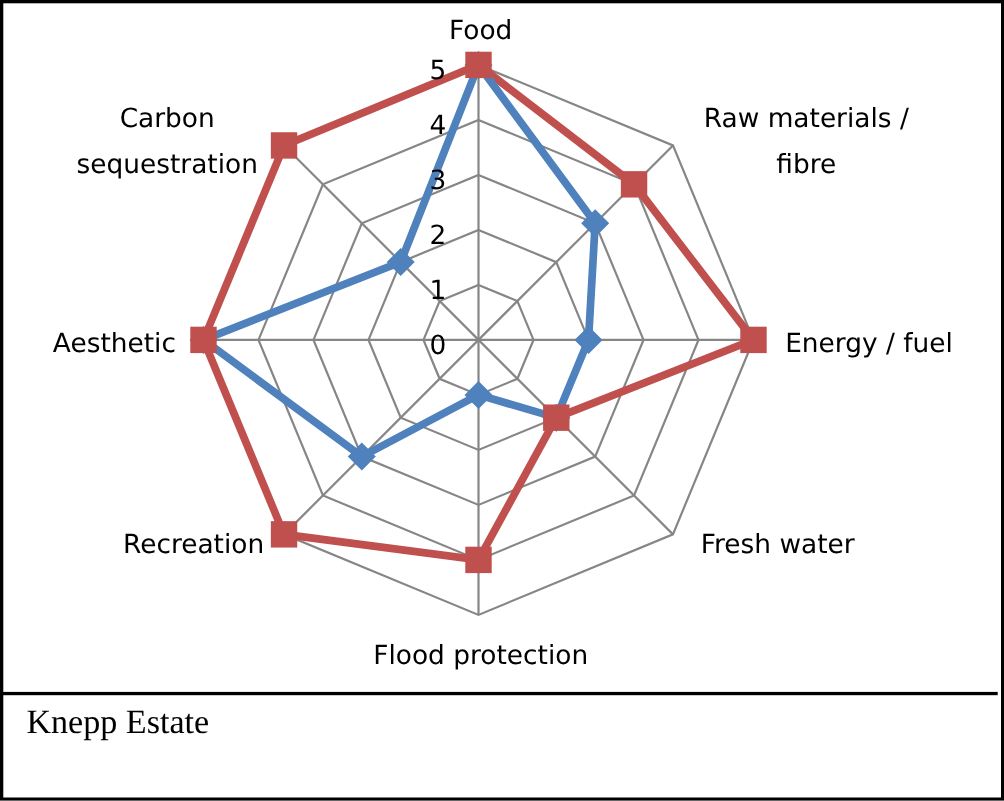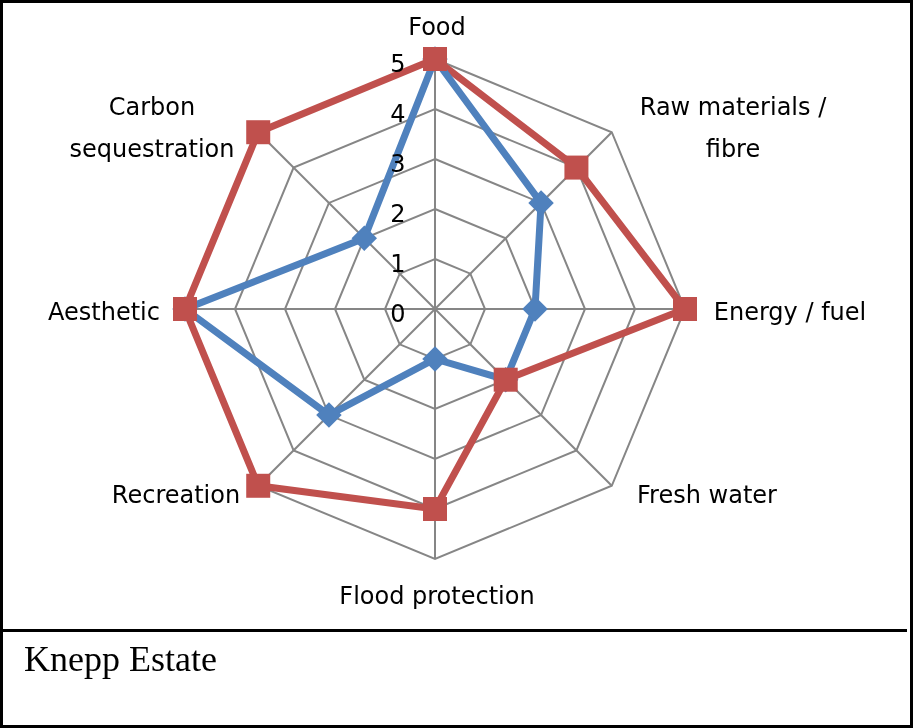--- a/index.html
+++ b/index.html
@@ -1,19 +1,19 @@
 <!DOCTYPE html>
 <html><head>
 <meta charset="utf-8">
 <style>
   html,body{margin:0;padding:0;background:#fff;}
   body{width:913px;height:728px;position:relative;overflow:hidden;}
   .frame{position:absolute;left:0;top:0;width:907px;height:722px;border:3px solid #000;}
   .divider{position:absolute;left:0;top:629px;width:907px;height:3px;background:#000;}
-  .caption{position:absolute;left:24px;top:638px;font-family:"Liberation Serif","DejaVu Serif",serif;font-size:36px;color:#000;}
+  .caption{position:absolute;left:24px;top:638px;font-family:"Liberation Serif","DejaVu Serif",serif;font-size:31px;color:#000;}
   svg{position:absolute;left:0;top:0;}
   .lbl{font-family:"DejaVu Sans","Liberation Sans",sans-serif;font-size:24px;fill:#000;}
   .tick{font-family:"DejaVu Sans","Liberation Sans",sans-serif;font-size:24px;fill:#000;}
 </style>
 </head>
 <body>
 
 <div class="frame"></div>
 <div class="divider"></div>
 <div class="caption">Knepp Estate</div>

